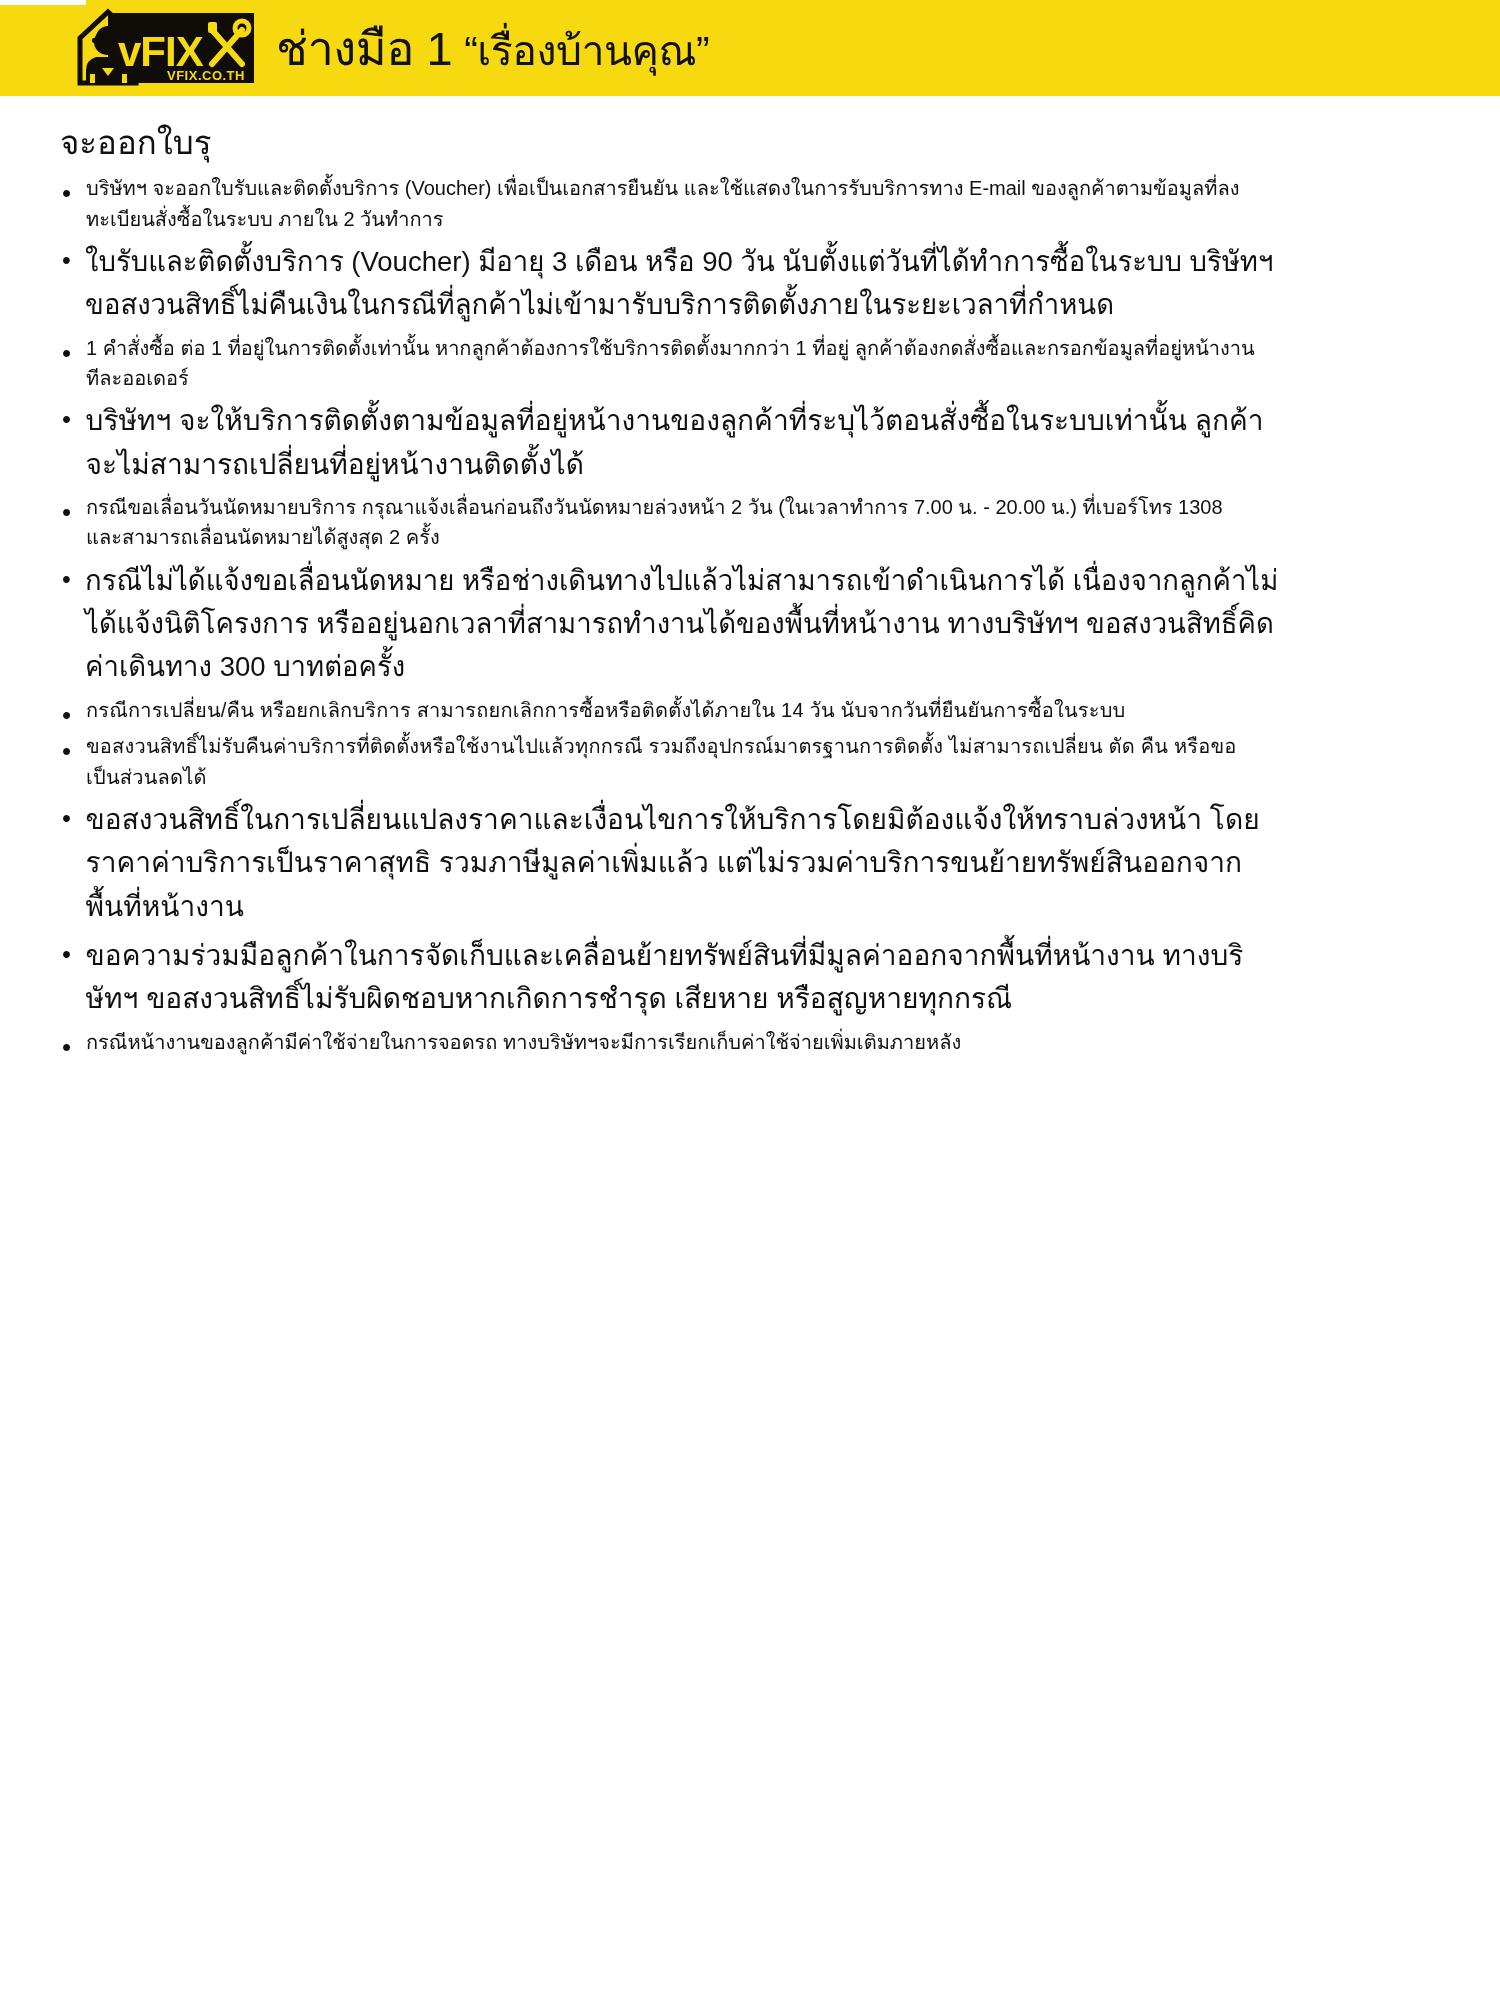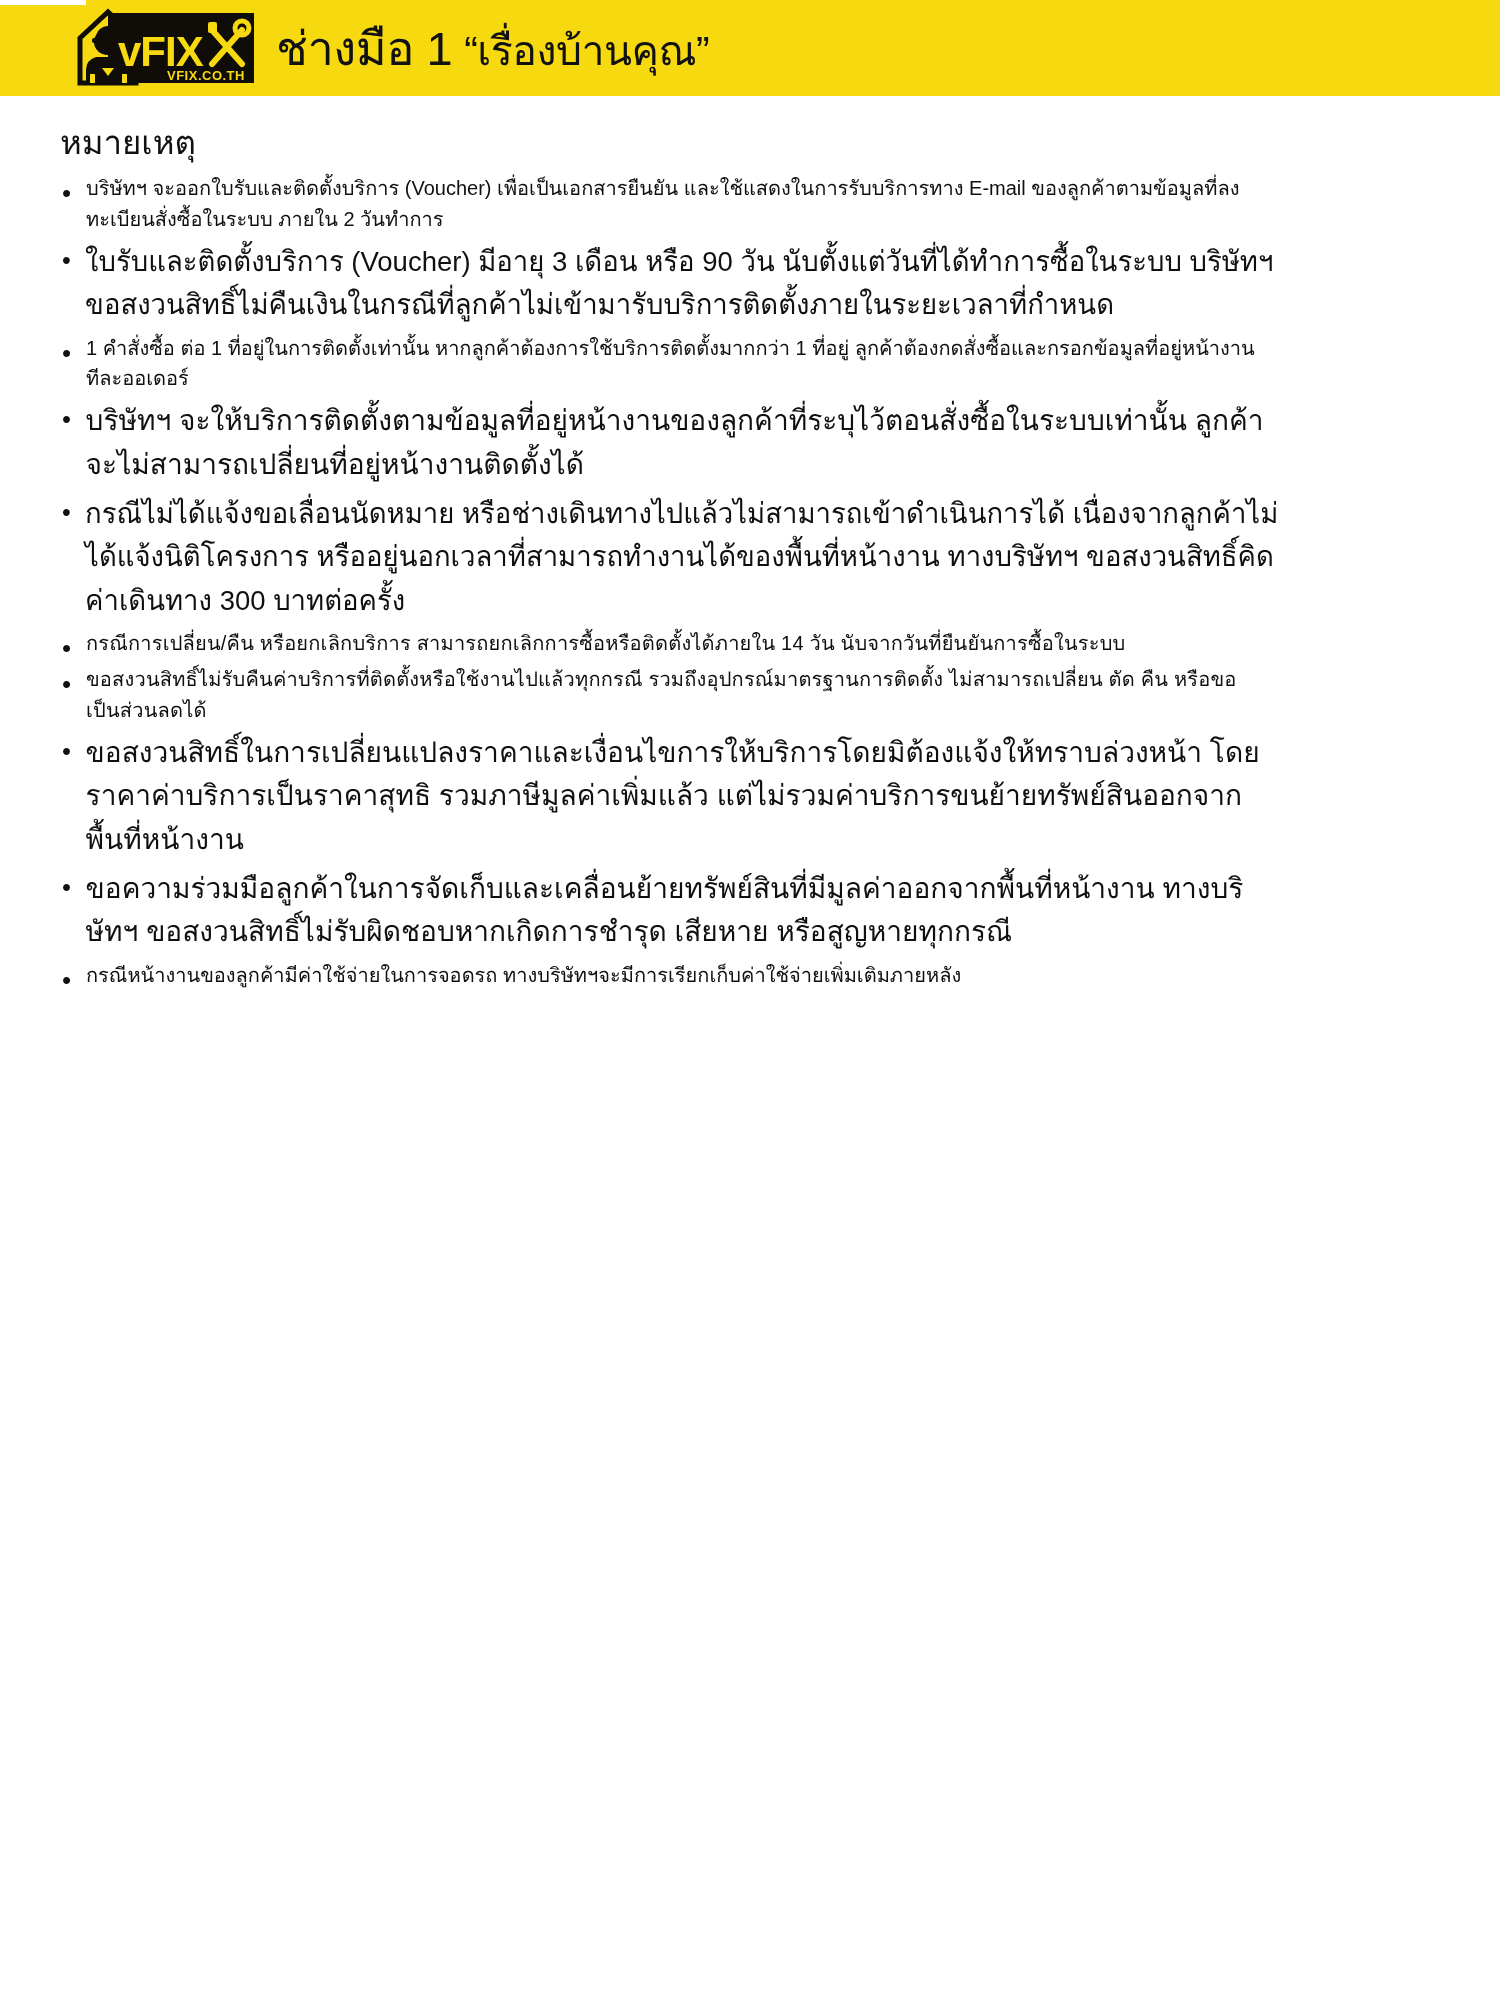--- a/index.html
+++ b/index.html
@@ -163,27 +163,28 @@
     </div>
 
     <div class="headline">
       <span>ช่างมือ 1</span>
       <span class="quote">“เรื่องบ้านคุณ”</span>
     </div>
   </div>
 
   <div class="content">
 
-    <div class="section-title">หมายเหตุ</div>
+    <div class="section-title">จะออกใบรุ</div>
 
     <div class="note-list">
       <p class="note-item">บริษัทฯ จะออกใบรับและติดตั้งบริการ (Voucher) เพื่อเป็นเอกสารยืนยัน  และใช้แสดงในการรับบริการทาง E-mail ของลูกค้าตามข้อมูลที่ลงทะเบียนสั่งซื้อในระบบ ภายใน 2 วันทำการ</p>
       <p class="note-item c1">ใบรับและติดตั้งบริการ (Voucher) มีอายุ 3 เดือน หรือ 90 วัน นับตั้งแต่วันที่ได้ทำการซื้อในระบบ บริษัทฯขอสงวนสิทธิ์ไม่คืนเงินในกรณีที่ลูกค้าไม่เข้ามารับบริการติดตั้งภายในระยะเวลาที่กำหนด</p>
       <p class="note-item">1 คำสั่งซื้อ ต่อ 1 ที่อยู่ในการติดตั้งเท่านั้น หากลูกค้าต้องการใช้บริการติดตั้งมากกว่า 1 ที่อยู่ ลูกค้าต้องกดสั่งซื้อและกรอกข้อมูลที่อยู่หน้างานทีละออเดอร์</p>
       <p class="note-item c2">บริษัทฯ จะให้บริการติดตั้งตามข้อมูลที่อยู่หน้างานของลูกค้าที่ระบุไว้ตอนสั่งซื้อในระบบเท่านั้น ลูกค้าจะไม่สามารถเปลี่ยนที่อยู่หน้างานติดตั้งได้</p>
+      <p class="note-item">กรณีขอเลื่อนวันนัดหมายบริการ กรุณาแจ้งเลื่อนก่อนถึงวันนัดหมายล่วงหน้า 2 วัน (ในเวลาทำการ 7.00 น. - 20.00 น.) ที่เบอร์โทร 1308 และสามารถเลื่อนนัดหมายได้สูงสุด 2 ครั้ง</p>
       <p class="note-item c1">กรณีไม่ได้แจ้งขอเลื่อนนัดหมาย หรือช่างเดินทางไปแล้วไม่สามารถเข้าดำเนินการได้ เนื่องจากลูกค้าไม่ได้แจ้งนิติโครงการ หรืออยู่นอกเวลาที่สามารถทำงานได้ของพื้นที่หน้างาน ทางบริษัทฯ ขอสงวนสิทธิ์คิดค่าเดินทาง 300 บาทต่อครั้ง</p>
       <p class="note-item wide"> กรณีการเปลี่ยน/คืน หรือยกเลิกบริการ  สามารถยกเลิกการซื้อหรือติดตั้งได้ภายใน 14 วัน นับจากวันที่ยืนยันการซื้อในระบบ</p>
       <p class="note-item wide"> ขอสงวนสิทธิ์ไม่รับคืนค่าบริการที่ติดตั้งหรือใช้งานไปแล้วทุกกรณี รวมถึงอุปกรณ์มาตรฐานการติดตั้ง ไม่สามารถเปลี่ยน ตัด คืน หรือขอเป็นส่วนลดได้</p>
       <p class="note-item c2">ขอสงวนสิทธิ์ในการเปลี่ยนแปลงราคาและเงื่อนไขการให้บริการโดยมิต้องแจ้งให้ทราบล่วงหน้า โดยราคาค่าบริการเป็นราคาสุทธิ รวมภาษีมูลค่าเพิ่มแล้ว แต่ไม่รวมค่าบริการขนย้ายทรัพย์สินออกจากพื้นที่หน้างาน</p>
       <p class="note-item c2"> ขอความร่วมมือลูกค้าในการจัดเก็บและเคลื่อนย้ายทรัพย์สินที่มีมูลค่าออกจากพื้นที่หน้างาน ทางบริษัทฯ ขอสงวนสิทธิ์ไม่รับผิดชอบหากเกิดการชำรุด เสียหาย หรือสูญหายทุกกรณี</p>
       <p class="note-item">กรณีหน้างานของลูกค้ามีค่าใช้จ่ายในการจอดรถ ทางบริษัทฯจะมีการเรียกเก็บค่าใช้จ่ายเพิ่มเติมภายหลัง</p>
     </div>
 
   </div>
 </div>

